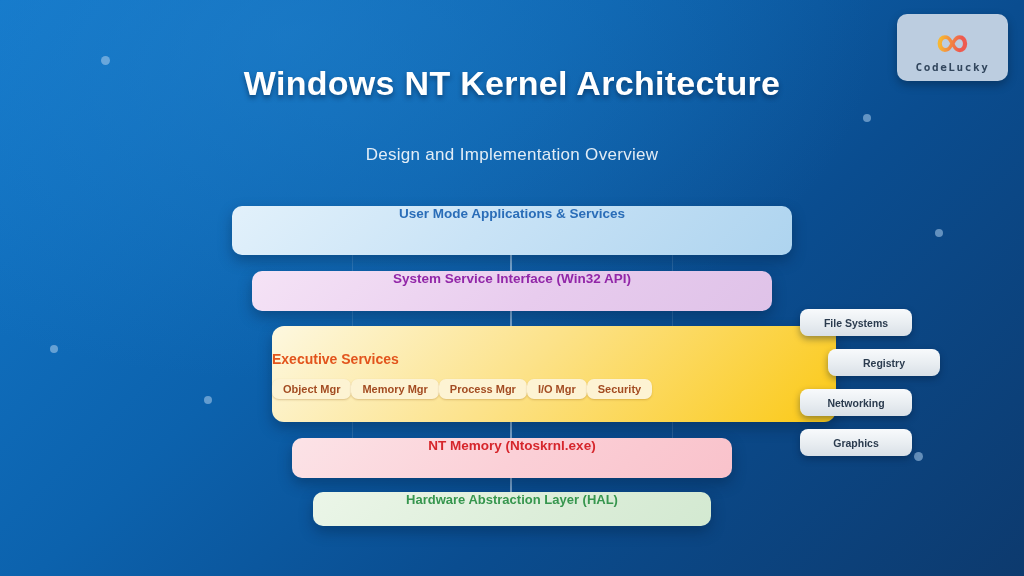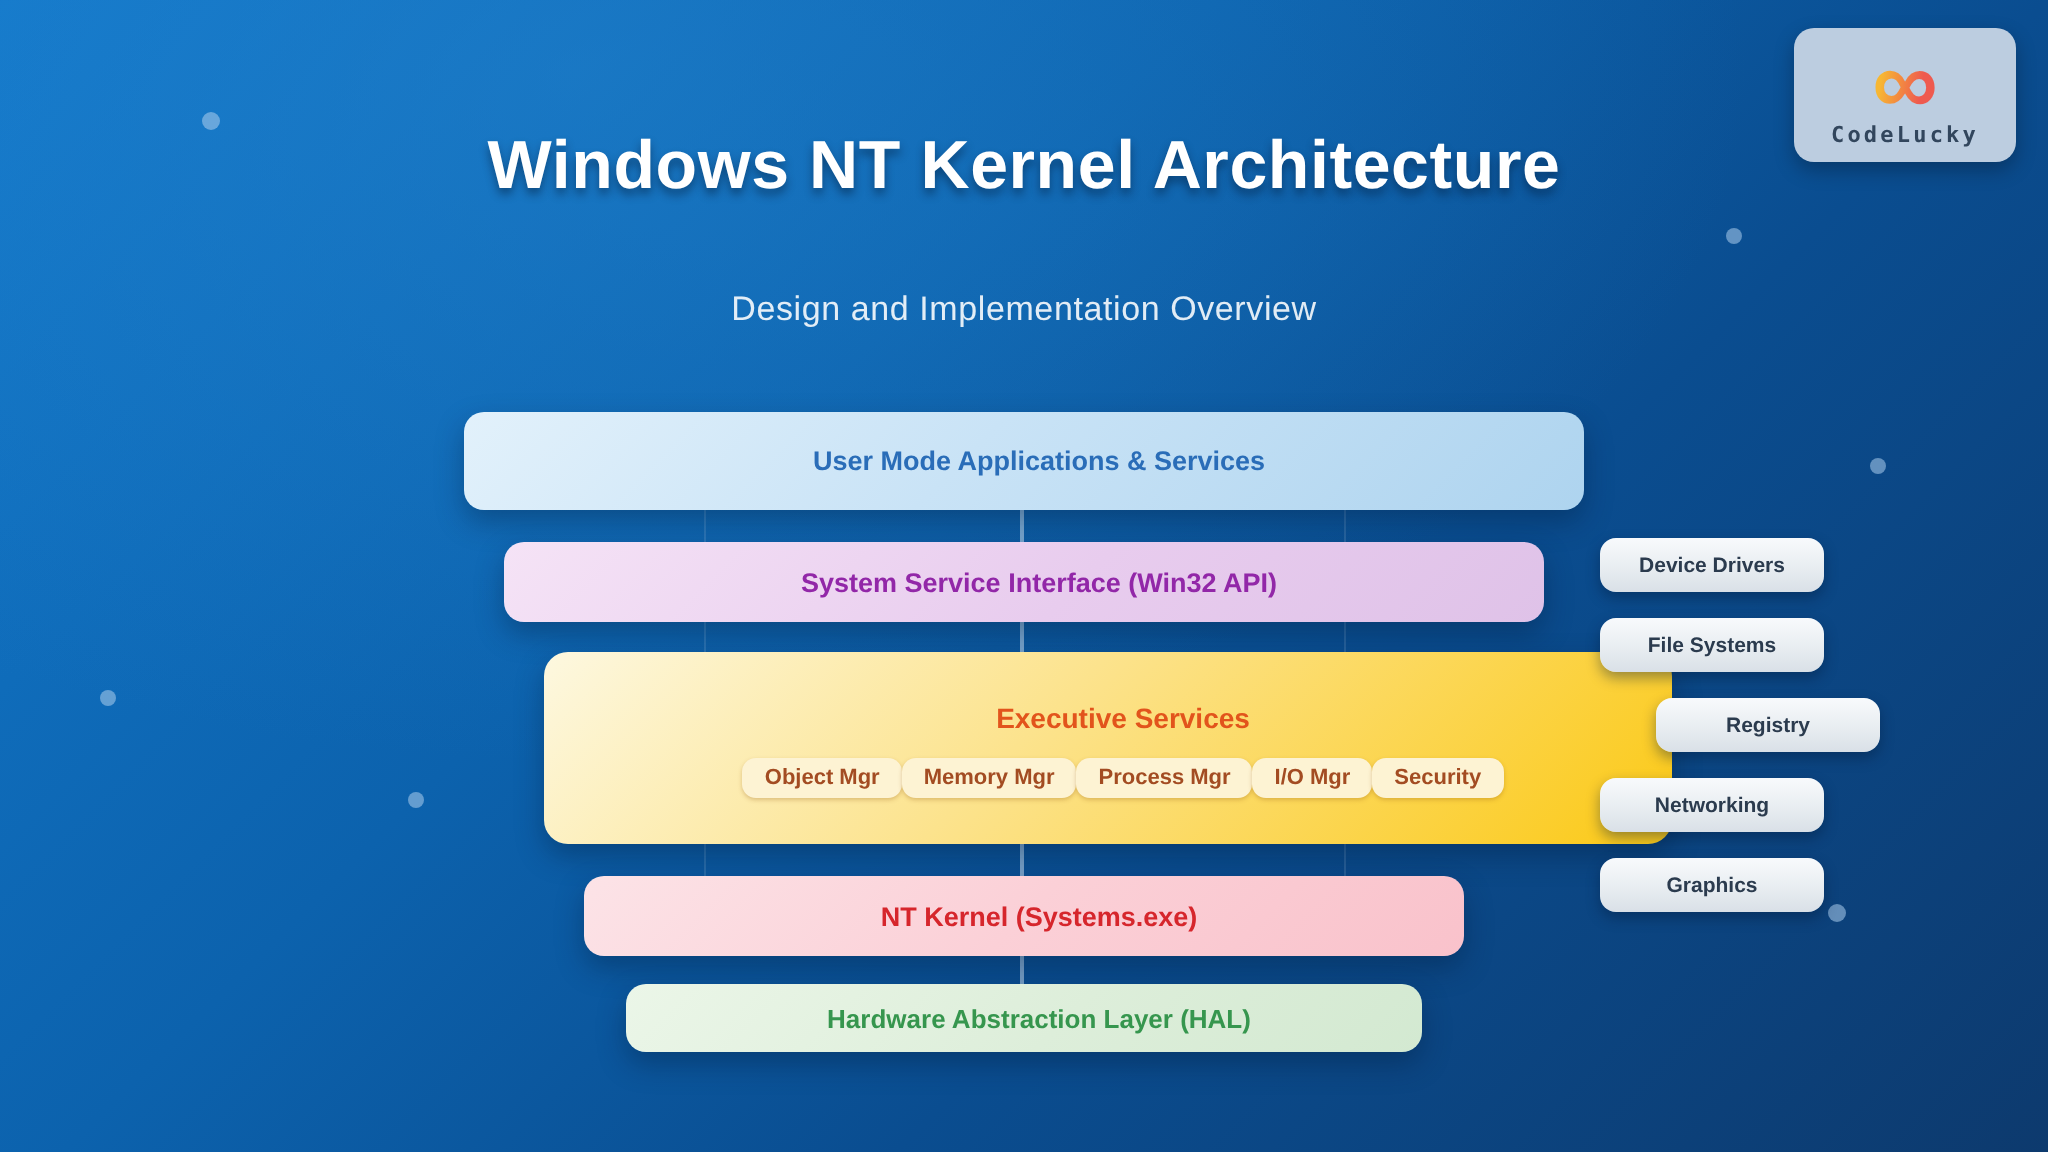--- a/index.html
+++ b/index.html
@@ -53,24 +53,23 @@
 
   
   .vline { position:absolute; background:rgba(214,232,248,.55); z-index:1; }
   .vline.center { left:510px; top:255px; width:2px; height:240px; }
   .vline.ghost-l { left:352px; top:255px; width:1px; height:185px; background:rgba(255,255,255,.12); }
   .vline.ghost-r { left:672px; top:255px; width:1px; height:185px; background:rgba(255,255,255,.12); }
   .hline { position:absolute; left:752px; top:350px; width:48px; height:1px; background:rgba(255,255,255,.28); z-index:1; }
 
   
   .layer {
-    position:absolute; display:flex; align-items:center; justify-content:center;
+    position:absolute; display:flex; align-items:flex-start; justify-content:center;
     font-weight:700; border-radius:10px; z-index:2;
     box-shadow:0 6px 14px rgba(2,25,55,.35);
-    padding-left:15px;
   }
   .layer-user   { left:232px; top:206px; width:560px; height:49px; font-size:13.5px; color:#2a6db8;
                   background:linear-gradient(135deg,#e2f1fb 0%, #c9e3f6 45%, #aed4ef 100%); }
   .layer-sys    { left:252px; top:271px; width:520px; height:40px; font-size:13.5px; color:#9227a8;
                   background:linear-gradient(135deg,#f5e3f6 0%, #e8ccee 55%, #dfc2e8 100%); }
   .layer-exec   { left:272px; top:326px; width:564px; height:96px; border-radius:12px;
                   flex-direction:column; justify-content:flex-start; padding-top:25px;
                   background:linear-gradient(135deg,#fdf8e0 0%, #fce289 45%, #fbc916 100%); }
   .exec-title   { color:#e2541c; font-size:14px; font-weight:700; }
   .pills        { display:flex; margin-top:12px; }
@@ -130,30 +129,27 @@
     <div class="pills">
       <span class="pill">Object Mgr</span>
       <span class="pill">Memory Mgr</span>
       <span class="pill">Process Mgr</span>
       <span class="pill">I/O Mgr</span>
       <span class="pill">Security</span>
     </div>
   </div>
 
   <div class="layer layer-kernel">
-    <span>NT Kernel (Systems.exe)</span>
+    <span>NT Memory (Ntoskrnl.exe)</span>
   </div>
 
   <div class="layer layer-hal">
     <span>Hardware Abstraction Layer (HAL)</span>
   </div>
 
-  <div class="side-box sb0">
-    <span>Device Drivers</span>
-  </div>
   <div class="side-box sb1">
     <span>File Systems</span>
   </div>
   <div class="side-box sb2">
     <span>Registry</span>
   </div>
   <div class="side-box sb3">
     <span>Networking</span>
   </div>
   <div class="side-box sb4">

